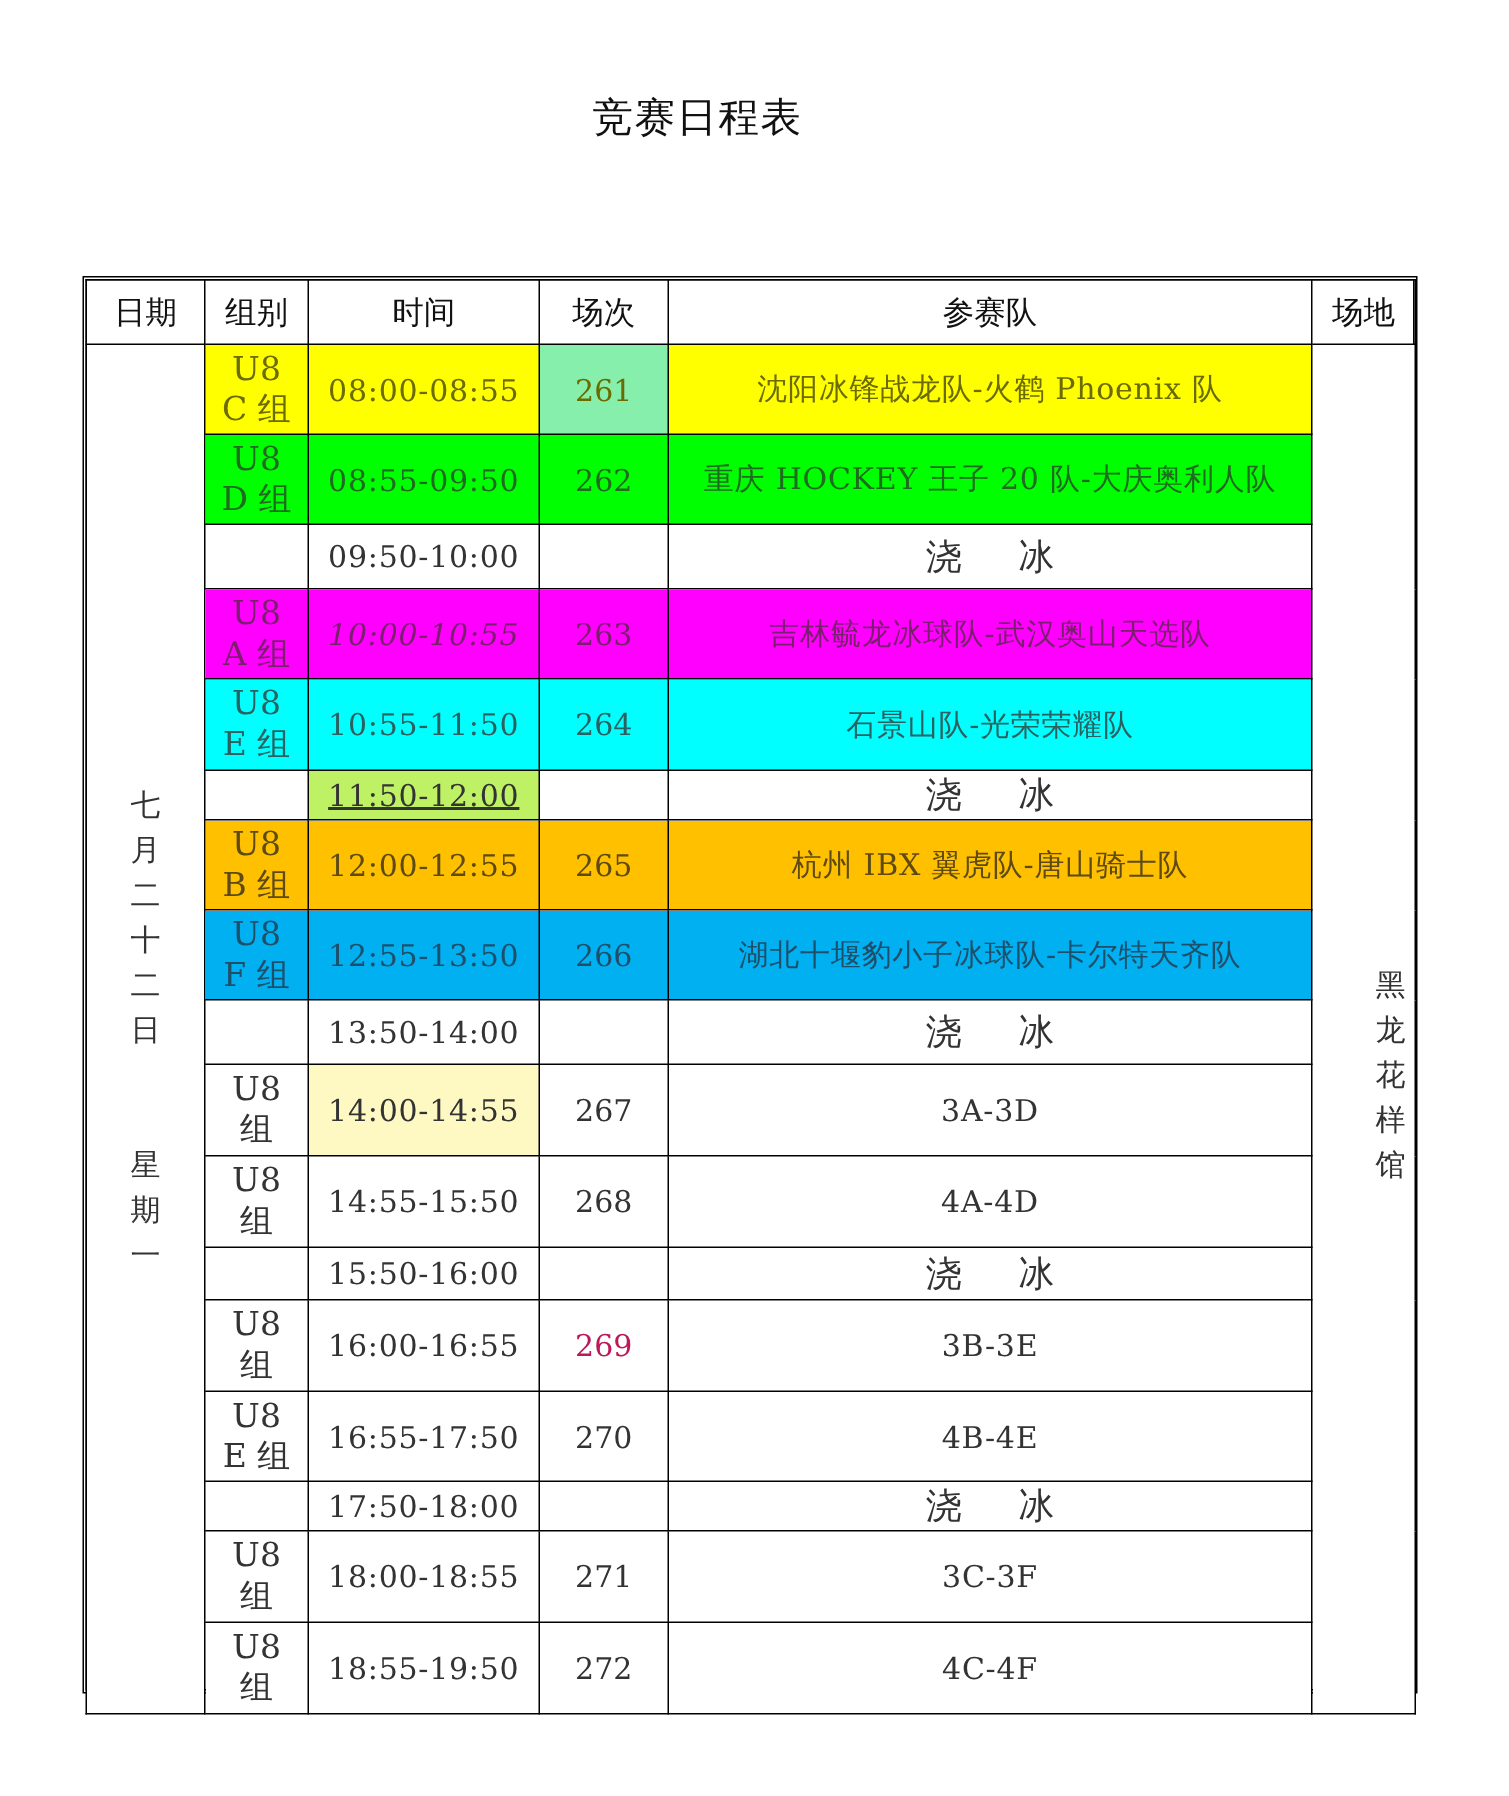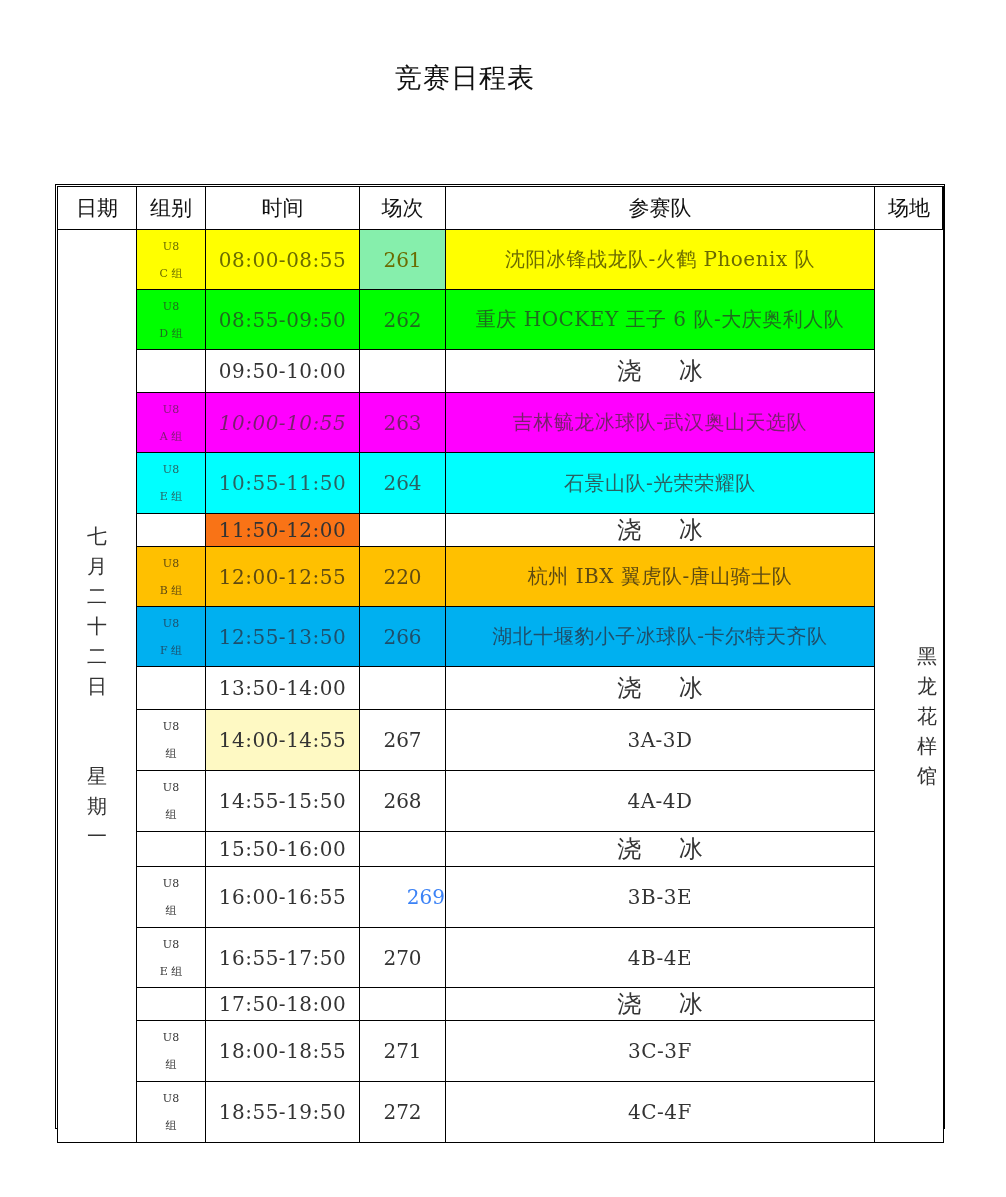--- a/index.html
+++ b/index.html
@@ -23,21 +23,21 @@
       width: 886px;
     }
     table.sched td, table.sched th {
       border: 1.5px solid #000000; padding: 0; text-align: center; vertical-align: middle;
       overflow: hidden;
     }
     table.sched th {
       font-weight: normal; font-size: 21px; color: #111111; height: 42px;
       font-family: "DejaVu Sans", "Liberation Sans", sans-serif;
     }
-    td.grp { font-size: 11px; line-height: 27px; }
+    td.grp { font-size: 22px; line-height: 27px; }
     td.time { font-size: 20px; letter-spacing: 0.5px; }
     td.num { font-size: 20px; }
     td.teams { font-size: 20px; letter-spacing: 0.5px; }
     td.ice { font-size: 24px; }
     td.ice .ice-text { word-spacing: 30px; letter-spacing: 0; }
     td.vertical {
       font-size: 20px; line-height: 30px; background: #ffffff; color: #333333;
     }
     .vchars { display: inline-block; width: 24px; word-break: break-all; }
     .spacer { display: block; height: 60px; }
@@ -81,21 +81,21 @@
         <td class="teams" style="background: rgb(255, 255, 0); color: rgb(107, 107, 0);"><span>沈阳冰锋战龙队-火鹤 Phoenix 队</span></td>
         <td rowspan="17" class="vertical venue-cell"><span class="vchars">黑龙花样馆</span></td>
       </tr>
       <tr style="height: 60px;">
         <td class="grp" style="background: rgb(0, 255, 0); color: rgb(31, 107, 31);">
           <div>U8</div>
           <div>D 组</div>
         </td>
         <td class="time" style="background: rgb(0, 255, 0); color: rgb(31, 107, 31);"><span>08:55-09:50</span></td>
         <td class="num" style="background: rgb(0, 255, 0); color: rgb(31, 107, 31);"><span>262</span></td>
-        <td class="teams" style="background: rgb(0, 255, 0); color: rgb(31, 107, 31);"><span>重庆 HOCKEY 王子 6 队-大庆奥利人队</span></td>
+        <td class="teams" style="background: rgb(0, 255, 0); color: rgb(31, 107, 31);"><span>重庆 HOCKEY 王子 20 队-大庆奥利人队</span></td>
       </tr>
       <tr style="height: 43px;">
         <td class="grp" style="background: rgb(255, 255, 255); color: rgb(51, 51, 51);"></td>
         <td class="time" style="background: rgb(255, 255, 255); color: rgb(51, 51, 51);"><span>09:50-10:00</span></td>
         <td class="num" style="background: rgb(255, 255, 255); color: rgb(51, 51, 51);"></td>
         <td class="ice" style="background: rgb(255, 255, 255); color: rgb(51, 51, 51);"><span class="ice-text">浇 冰</span></td>
       </tr>
       <tr style="height: 60px;">
         <td class="grp" style="background: rgb(255, 0, 255); color: rgb(122, 31, 110);">
           <div>U8</div>
@@ -109,31 +109,31 @@
         <td class="grp" style="background: rgb(0, 255, 255); color: rgb(42, 98, 98);">
           <div>U8</div>
           <div>E 组</div>
         </td>
         <td class="time" style="background: rgb(0, 255, 255); color: rgb(42, 98, 98);"><span>10:55-11:50</span></td>
         <td class="num" style="background: rgb(0, 255, 255); color: rgb(42, 98, 98);"><span>264</span></td>
         <td class="teams" style="background: rgb(0, 255, 255); color: rgb(42, 98, 98);"><span>石景山队-光荣荣耀队</span></td>
       </tr>
       <tr style="height: 31px;">
         <td class="grp" style="background: rgb(255, 255, 255); color: rgb(51, 51, 51);"></td>
-        <td class="time" style="background: #f97316; color: rgb(51, 51, 51);"><span>11:50-12:00</span></td>
+        <td class="time" style="background: #bef264; color: rgb(51, 51, 51); text-decoration: underline;"><span>11:50-12:00</span></td>
         <td class="num" style="background: rgb(255, 255, 255); color: rgb(51, 51, 51);"></td>
         <td class="ice" style="background: rgb(255, 255, 255); color: rgb(51, 51, 51);"><span class="ice-text">浇 冰</span></td>
       </tr>
       <tr style="height: 60px;">
         <td class="grp" style="background: rgb(255, 192, 0); color: rgb(94, 74, 18);">
           <div>U8</div>
           <div>B 组</div>
         </td>
         <td class="time" style="background: rgb(255, 192, 0); color: rgb(94, 74, 18);"><span>12:00-12:55</span></td>
-        <td class="num" style="background: rgb(255, 192, 0); color: rgb(94, 74, 18);"><span>220</span></td>
+        <td class="num" style="background: rgb(255, 192, 0); color: rgb(94, 74, 18);"><span>265</span></td>
         <td class="teams" style="background: rgb(255, 192, 0); color: rgb(94, 74, 18);"><span>杭州 IBX 翼虎队-唐山骑士队</span></td>
       </tr>
       <tr style="height: 60px;">
         <td class="grp" style="background: rgb(0, 176, 240); color: rgb(30, 79, 107);">
           <div>U8</div>
           <div>F 组</div>
         </td>
         <td class="time" style="background: rgb(0, 176, 240); color: rgb(30, 79, 107);"><span>12:55-13:50</span></td>
         <td class="num" style="background: rgb(0, 176, 240); color: rgb(30, 79, 107);"><span>266</span></td>
         <td class="teams" style="background: rgb(0, 176, 240); color: rgb(30, 79, 107);"><span>湖北十堰豹小子冰球队-卡尔特天齐队</span></td>
@@ -167,21 +167,21 @@
         <td class="time" style="background: rgb(255, 255, 255); color: rgb(51, 51, 51);"><span>15:50-16:00</span></td>
         <td class="num" style="background: rgb(255, 255, 255); color: rgb(51, 51, 51);"></td>
         <td class="ice" style="background: rgb(255, 255, 255); color: rgb(51, 51, 51);"><span class="ice-text">浇 冰</span></td>
       </tr>
       <tr style="height: 61px;">
         <td class="grp" style="background: rgb(255, 255, 255); color: rgb(51, 51, 51);">
           <div>U8</div>
           <div>组</div>
         </td>
         <td class="time" style="background: rgb(255, 255, 255); color: rgb(51, 51, 51);"><span>16:00-16:55</span></td>
-        <td class="num" style="background: rgb(255, 255, 255); color: #3b82f6; text-align: right;"><span>269</span></td>
+        <td class="num" style="background: rgb(255, 255, 255); color: #be185d;"><span>269</span></td>
         <td class="teams" style="background: rgb(255, 255, 255); color: rgb(51, 51, 51);"><span>3B-3E</span></td>
       </tr>
       <tr style="height: 60px;">
         <td class="grp" style="background: rgb(255, 255, 255); color: rgb(51, 51, 51);">
           <div>U8</div>
           <div>E 组</div>
         </td>
         <td class="time" style="background: rgb(255, 255, 255); color: rgb(51, 51, 51);"><span>16:55-17:50</span></td>
         <td class="num" style="background: rgb(255, 255, 255); color: rgb(51, 51, 51);"><span>270</span></td>
         <td class="teams" style="background: rgb(255, 255, 255); color: rgb(51, 51, 51);"><span>4B-4E</span></td>

